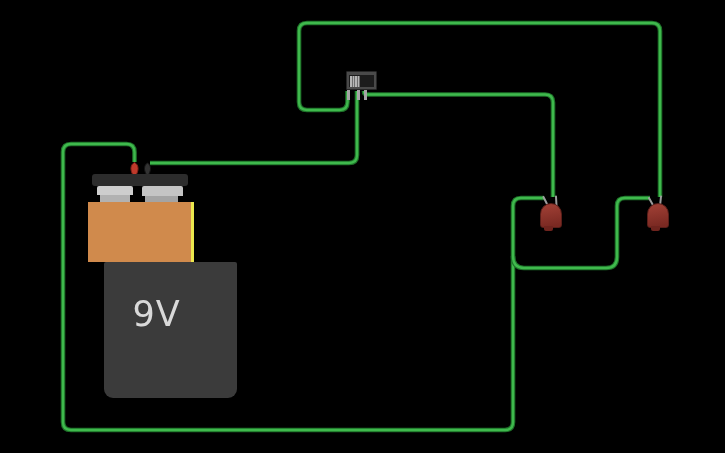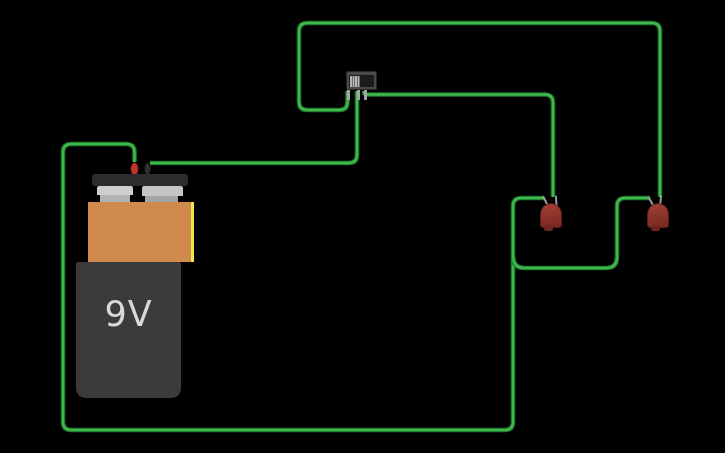--- a/index.html
+++ b/index.html
@@ -15,21 +15,21 @@
   
   .battery{position:absolute;left:60px;top:160px;width:140px;height:240px;z-index:2;}
   .battery-cap{position:absolute;left:32px;top:14px;width:96px;height:12px;background:#2c2c2c;border-radius:3px;}
   .term{position:absolute;}
   .term-pos-top{left:37px;top:26px;width:36px;height:9px;background:#cecece;border-radius:2px 2px 0 0;}
   .term-pos-bot{left:40px;top:35px;width:30px;height:8px;background:#b2b2b2;}
   .term-neg-top{left:82px;top:26px;width:41px;height:10px;background:#c4c4c4;border-radius:2px 2px 0 0;}
   .term-neg-bot{left:85px;top:36px;width:33px;height:7px;background:#a4a4a4;}
   .battery-wrap{position:absolute;left:28px;top:42px;width:105px;height:60px;background:#d08a4c;}
   .battery-stripe{position:absolute;left:131px;top:42px;width:2.5px;height:60px;background:#ece74d;}
-  .battery-body{position:absolute;left:16px;top:102px;width:105px;height:136px;background:#3b3b3b;border-radius:2px 2px 9px 9px;}
+  .battery-body{position:absolute;left:44px;top:102px;width:105px;height:136px;background:#3b3b3b;border-radius:2px 2px 9px 9px;padding-left:28px;}
   .battery-label{position:absolute;left:0;top:32px;width:105px;text-align:center;
     font-size:35px;color:#d9d9d9;letter-spacing:1px;}
 
   
   .switch{position:absolute;left:346px;top:71px;width:31px;height:19px;z-index:2;
     background:#4a4a4a;border:1px solid #262626;box-sizing:border-box;border-radius:1px;}
   .switch-slot{position:absolute;left:2px;top:3px;right:2px;bottom:2px;background:#1c1c1c;}
   .switch-knob{position:absolute;left:1px;top:1px;width:10px;height:11px;background:#b5b5b5;
     background-image:repeating-linear-gradient(90deg,#b5b5b5 0,#b5b5b5 1.5px,#6e6e6e 1.5px,#6e6e6e 2.5px);}
   .switch-pin{position:absolute;top:18px;width:3px;height:10px;background:#a5a5a5;z-index:2;}

